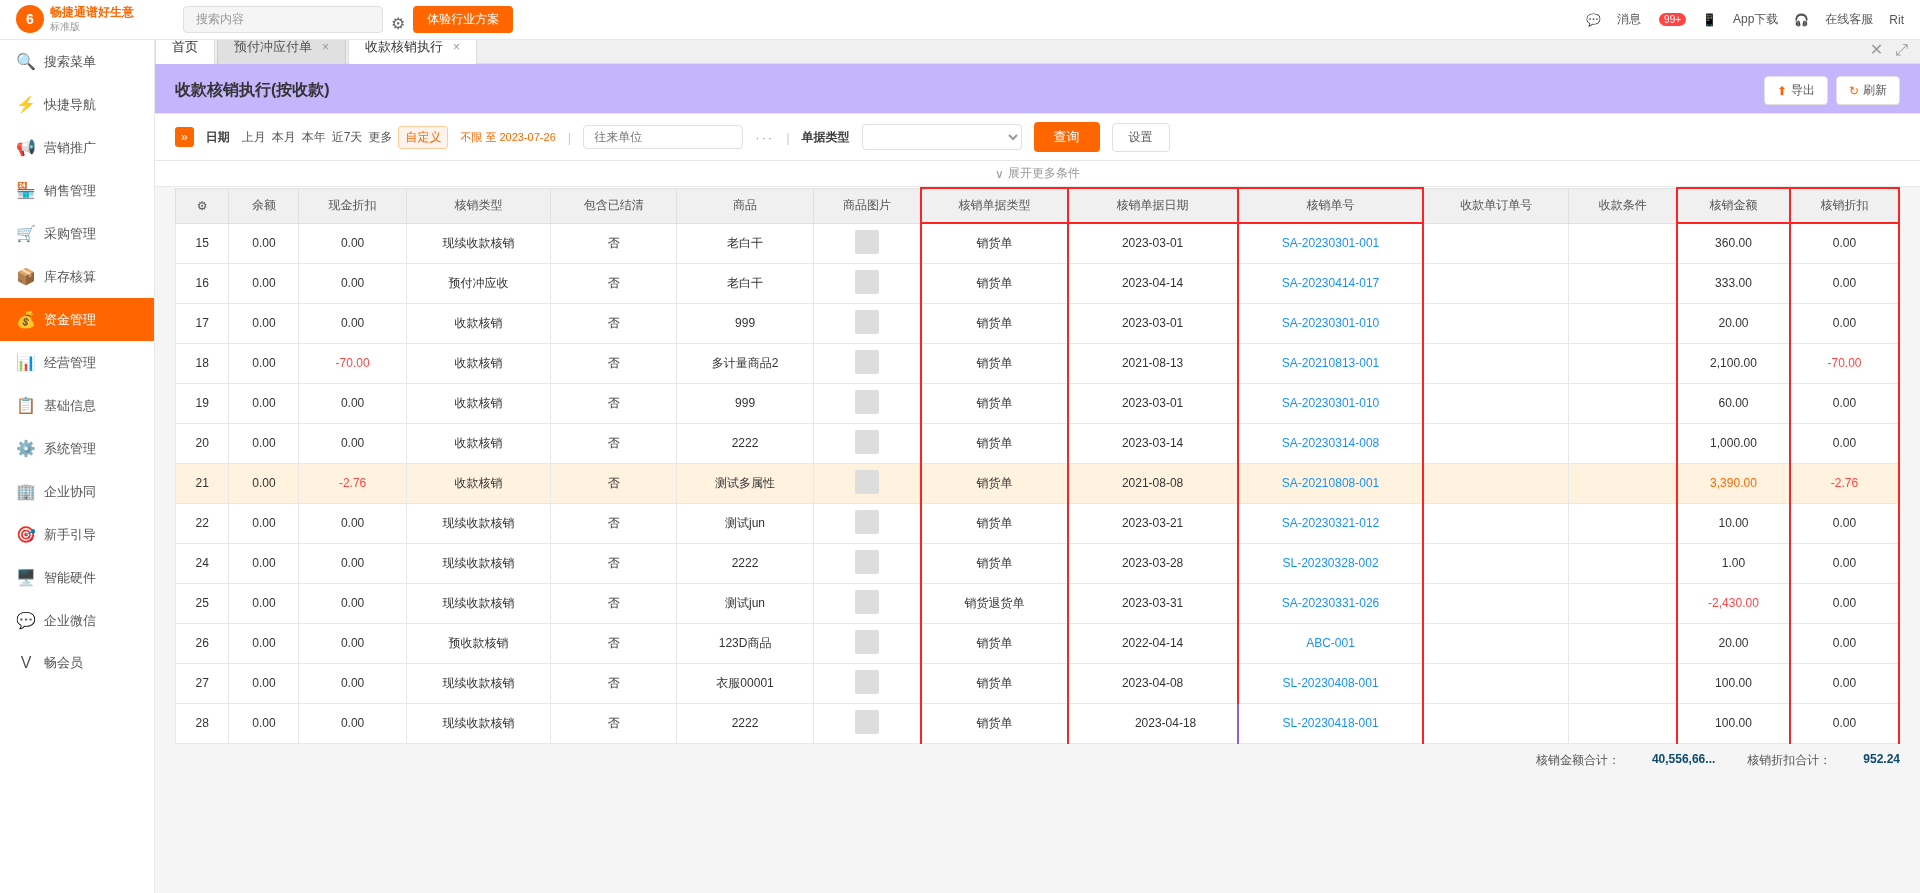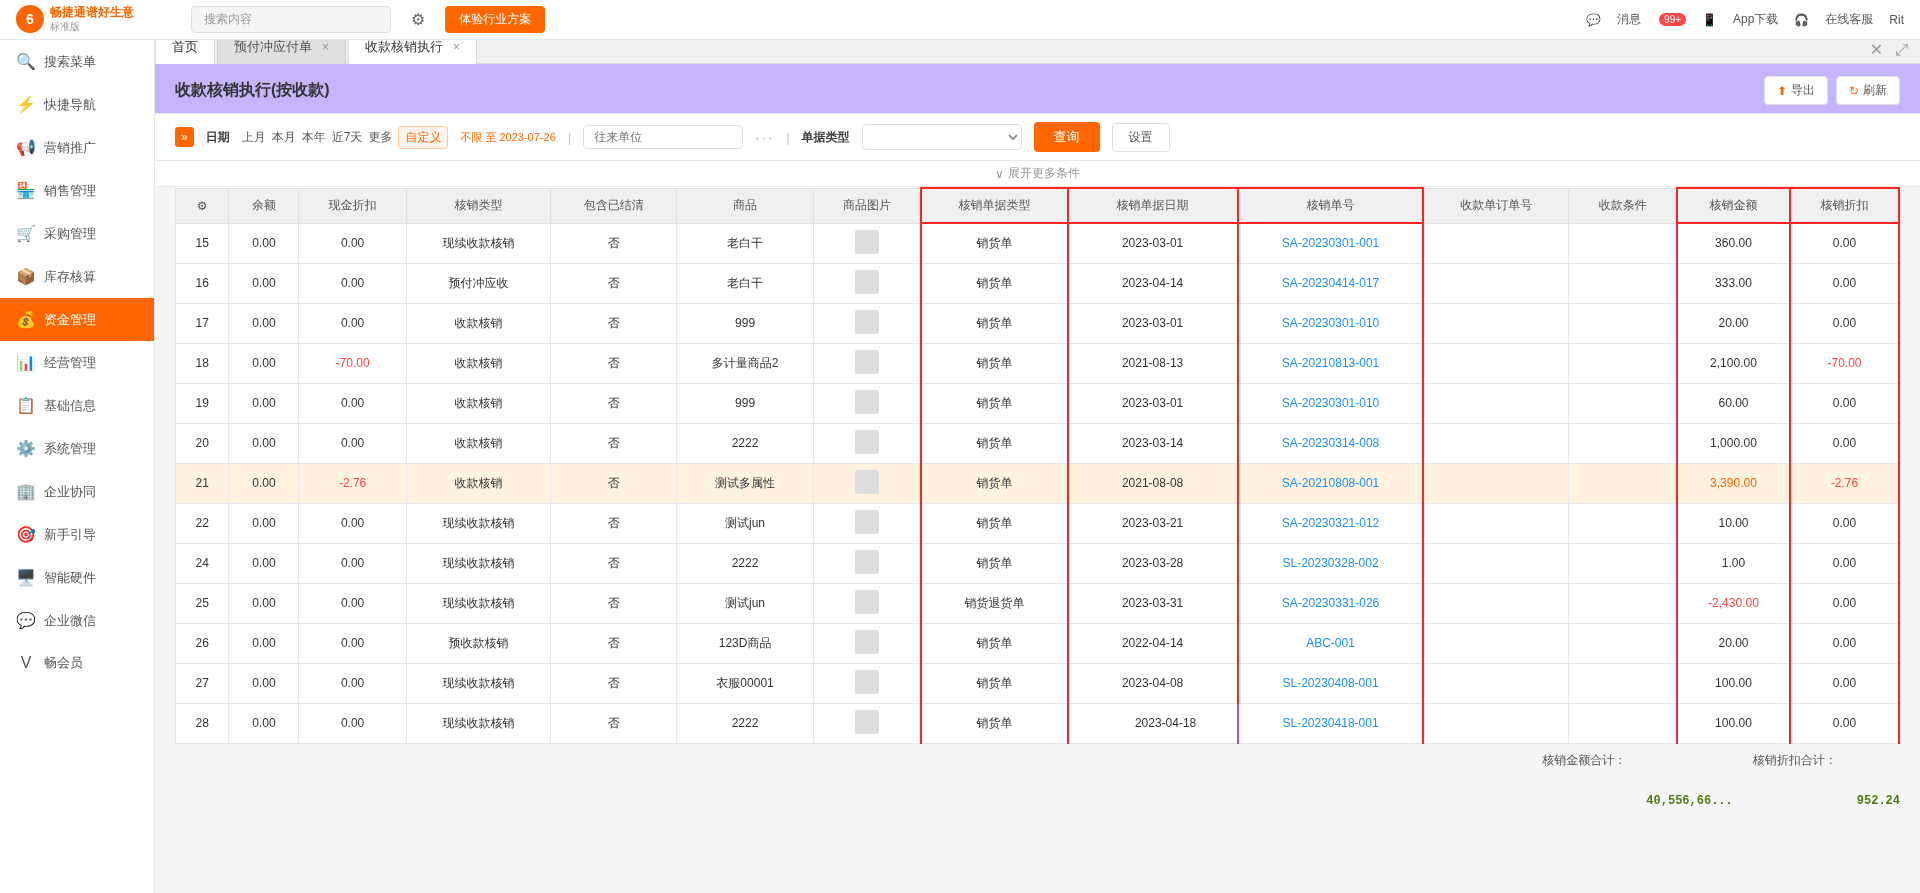--- a/index.html
+++ b/index.html
@@ -4,21 +4,21 @@
   <style>
     * { box-sizing: border-box; margin: 0; padding: 0; }
     body { font-family: 'Microsoft YaHei', Arial, sans-serif; font-size: 13px; background: #f5f5f5; color: #333; overflow: hidden; height: 893px; }
 
     
     .top-bar { height: 40px; background: #fff; display: flex; align-items: center; padding: 0 16px; border-bottom: 1px solid #e8e8e8; gap: 12px; }
     .logo-area { display: flex; align-items: center; gap: 6px; width: 155px; }
     .logo-icon { width: 28px; height: 28px; background: #ff6600; border-radius: 50%; display: flex; align-items: center; justify-content: center; color: white; font-size: 14px; font-weight: bold; }
     .logo-text { font-size: 12px; color: #ff6600; font-weight: bold; line-height: 1.2; }
     .logo-sub { font-size: 10px; color: #999; }
-    .top-bar-center { flex: 1; display: flex; align-items: center; gap: 20px; margin-left: 8px; }
+    .top-bar-center { flex: 1; display: flex; align-items: flex-end; gap: 8px; }
     .top-search-box { background: #f5f5f5; border: 1px solid #e0e0e0; border-radius: 4px; padding: 4px 12px; width: 200px; color: #999; font-size: 12px; }
     .top-bar-btn { background: #ff6600; color: white; border: none; border-radius: 4px; padding: 5px 14px; font-size: 12px; cursor: pointer; }
     .top-bar-right { display: flex; align-items: center; gap: 16px; color: #555; font-size: 12px; }
     .badge { background: #ff4444; color: white; border-radius: 10px; padding: 1px 5px; font-size: 10px; margin-left: 2px; }
     .gear-icon { font-size: 16px; color: #666; cursor: pointer; }
 
     
     .main-layout { display: flex; height: calc(893px - 40px); }
 
     
@@ -70,23 +70,23 @@
     
     .table-area { flex: 1; overflow: auto; padding: 0 20px 10px; background: #f5f5f5; }
     table { width: 100%; border-collapse: collapse; background: white; font-size: 12px; }
     thead tr { background: #f0f0f0; }
     th { padding: 8px 10px; text-align: center; border: 1px solid #e0e0e0; font-weight: 500; color: #555; white-space: nowrap; }
     td { padding: 6px 10px; text-align: center; border: 1px solid #e8e8e8; color: #333; white-space: nowrap; }
     tr.highlighted td { background: #fff3e0; }
     .col-link { color: #1890ff; cursor: pointer; text-decoration: none; }
     .col-red { color: #ff4444; }
     .col-orange { color: #ff6600; }
-    .table-footer { display: flex; justify-content: flex-end; padding: 8px 0; gap: 20px; font-size: 12px; font-family: Liberation Mono, monospace; }
+    .table-footer { display: flex; justify-content: flex-end; padding: 8px 0; gap: 32px; font-size: 12px; }
     .footer-total { color: #555; }
-    .footer-val { color: #4d7c0f; font-weight: bold; margin-top: 42px; }
+    .footer-val { color: #0c4a6e; font-weight: bold; }
 
     
     ::-webkit-scrollbar { width: 6px; height: 6px; }
     ::-webkit-scrollbar-track { background: #f0f0f0; }
     ::-webkit-scrollbar-thumb { background: #ccc; border-radius: 3px; }
   </style>
 </head>
 <body>
 
 <div class="top-bar">

